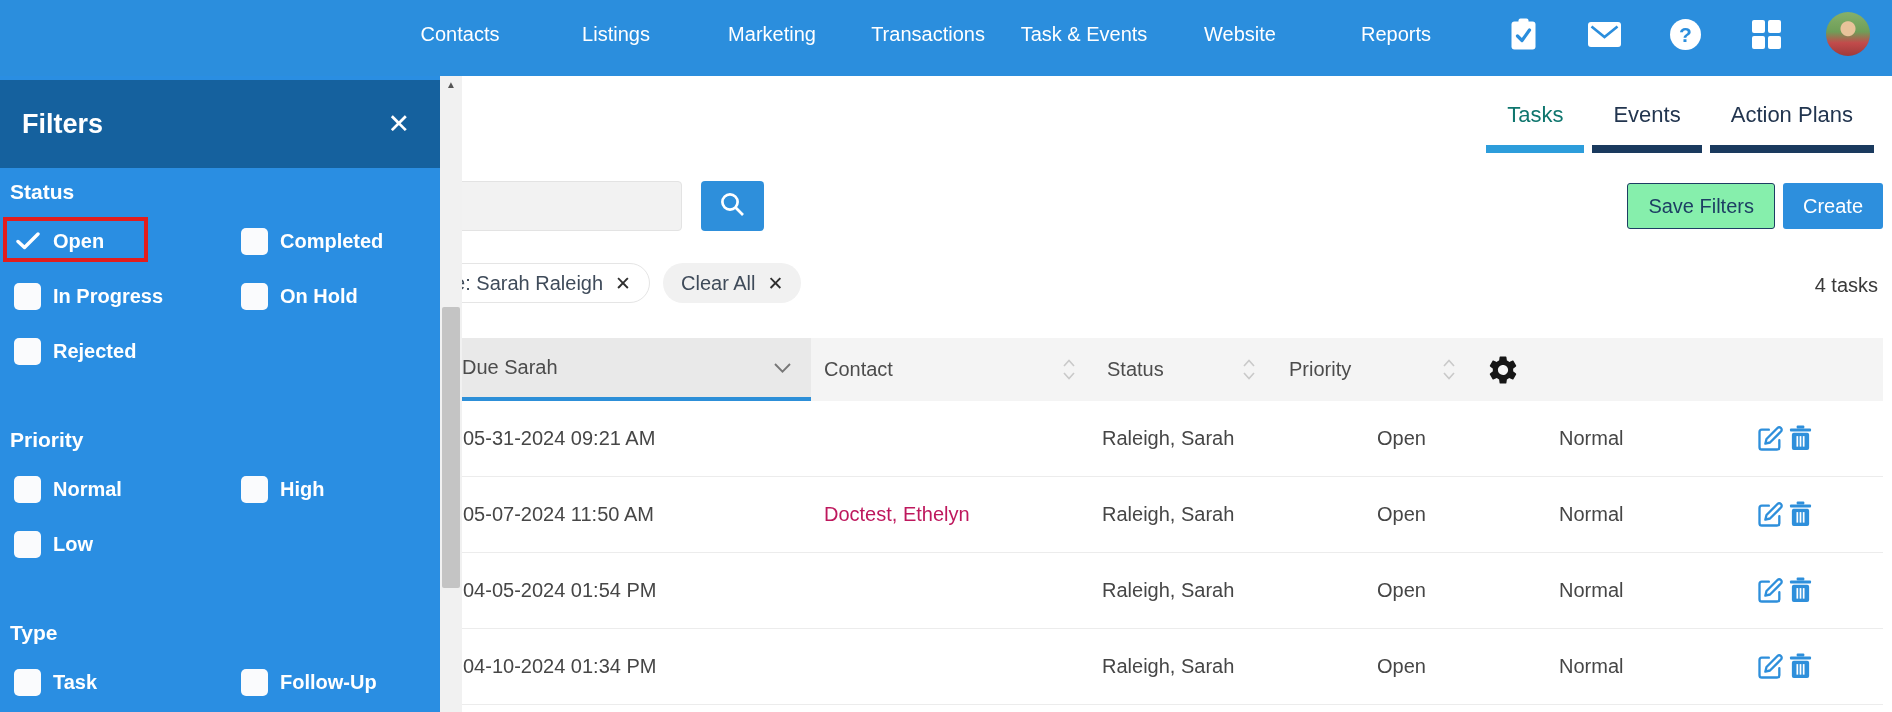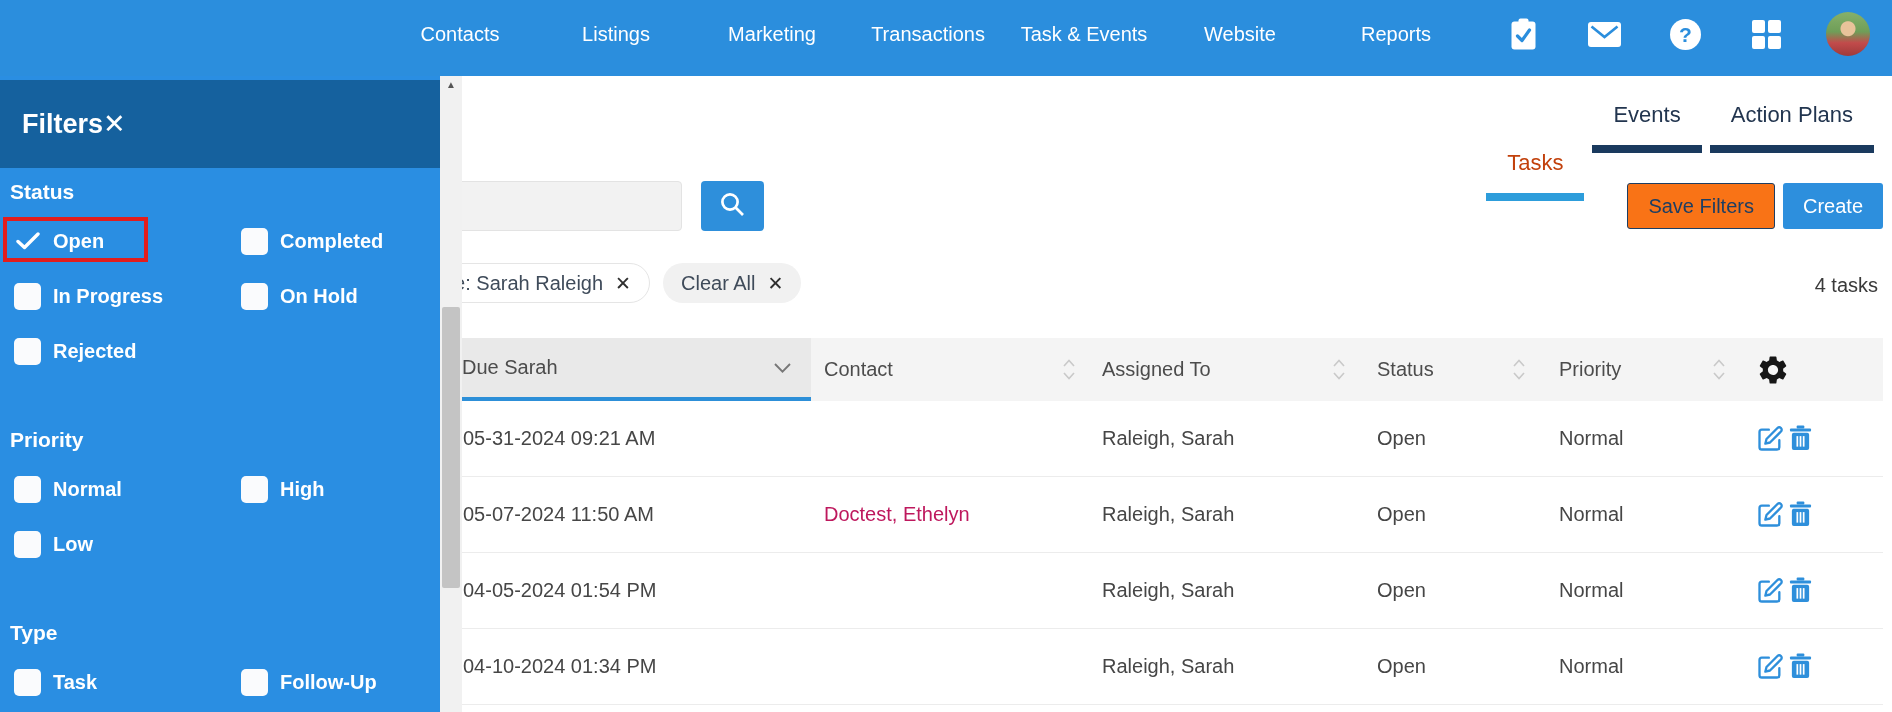--- a/index.html
+++ b/index.html
@@ -20,26 +20,26 @@
   
   .content{position:absolute;top:76px;left:0;width:1892px;height:636px;background:#fff;}
   .search-input{position:absolute;left:350px;top:105px;width:332px;height:50px;background:#f2f2f2;
                 border:1px solid #e3e3e3;border-radius:4px;box-sizing:border-box;font-size:20px;padding:0 12px;}
   .search-btn{position:absolute;left:701px;top:105px;width:63px;height:50px;background:#2e8fdb;border:none;
               border-radius:4px;display:flex;align-items:center;justify-content:center;cursor:pointer;}
   .tabs{position:absolute;top:28px;right:18px;display:flex;gap:8px;}
   .tab{display:flex;flex-direction:column;align-items:center;cursor:pointer;}
   .tab-label{font-size:22px;line-height:22px;color:#22354f;padding:0 21px;white-space:nowrap;}
   .tab-underline{margin-top:19px;height:8px;width:100%;background:#1a3a5e;}
-  .tab.active .tab-label{color:#c2410c;margin-top:48px;}
+  .tab.active .tab-label{color:#0f766e;}
   .tab.active .tab-underline{background:#2d9ddb;}
   .action-buttons{position:absolute;top:107px;right:9px;display:flex;gap:8px;}
   .btn{height:46px;font-size:20px;border-radius:3px;padding:0 20px;cursor:pointer;
        font-family:"Liberation Sans",sans-serif;}
-  .btn-save{background:#f97316;border:1px solid #1d3e63;color:#1d3e63;}
+  .btn-save{background:#86efac;border:1px solid #1d3e63;color:#1d3e63;}
   .btn-create{background:#2d8fdd;border:none;color:#fff;}
   .chips{position:absolute;left:360px;top:187px;display:flex;gap:13px;}
   .chip{height:40px;border-radius:20px;display:flex;align-items:center;gap:12px;font-size:20px;
         color:#3f4b5a;box-sizing:border-box;padding:0 18px;cursor:pointer;white-space:nowrap;}
   .chip-outline{width:290px;background:#fff;border:1px solid #e5e5e5;justify-content:flex-end;overflow:hidden;}
   .chip-solid{background:#f1f1f1;}
   .chip-x{font-size:19px;color:#2f2f2f;}
   .task-count{position:absolute;top:198px;right:14px;font-size:20px;color:#3a3a3a;}
 
   
@@ -57,21 +57,21 @@
   .col-status{width:180px;padding:0 14px 0 17px;}
   .col-priority{width:200px;padding:0 14px 0 19px;}
   .col-actions{width:143px;padding-left:16px;display:flex;align-items:center;justify-content:flex-start;gap:5px;}
   .contact-link{color:#be185d;cursor:pointer;text-decoration:none;}
   .row-btn{background:none;border:none;padding:0;cursor:pointer;display:flex;align-items:center;}
 
   
   .sidebar{position:absolute;left:0;top:76px;width:440px;height:636px;background:#2a8ee2;z-index:40;
            padding-top:4px;box-sizing:border-box;}
   .sidebar-header{height:88px;background:#15619e;display:flex;align-items:center;
-                  padding:0 38px 0 22px;}
+                  justify-content:space-between;padding:0 30px 0 22px;}
   .sidebar-title{font-size:27px;font-weight:600;color:#fff;}
   .close-btn{color:#fff;font-size:27px;cursor:pointer;line-height:27px;}
   .section-heading{margin:55px 0 0 10px;font-size:21px;font-weight:700;color:#fff;}
   .section-heading.first{margin-top:12px;}
   .opt-grid{margin:15px 0 0 14px;display:grid;grid-template-columns:227px auto;row-gap:11px;}
   .opt{display:flex;align-items:center;gap:12px;height:44px;cursor:pointer;position:relative;}
   .cb{width:27px;height:27px;background:#fafbfd;border-radius:5px;flex:0 0 27px;}
   .checkmark{width:27px;display:flex;justify-content:center;flex:0 0 27px;}
   .opt-label{font-size:20px;font-weight:600;color:#fff;white-space:nowrap;}
   .annotated::after{content:"";position:absolute;left:-11px;top:-2px;width:145px;height:45px;
@@ -187,29 +187,20 @@
           </div>
           <div class="th col-contact">
             <span class="th-label">Contact</span>
             <span style="display: flex;">
               <svg width="14" height="23" viewBox="0 0 14 23" fill="none" stroke="#c9c9c9" stroke-width="1.6">
                 <path d="M2 8 L7 2.5 L12 8"></path>
                 <path d="M2 15 L7 20.5 L12 15"></path>
               </svg>
             </span>
           </div>
-          <div class="th col-assigned">
-            <span class="th-label">Assigned To</span>
-            <span style="display: flex;">
-              <svg width="14" height="23" viewBox="0 0 14 23" fill="none" stroke="#c9c9c9" stroke-width="1.6">
-                <path d="M2 8 L7 2.5 L12 8"></path>
-                <path d="M2 15 L7 20.5 L12 15"></path>
-              </svg>
-            </span>
-          </div>
           <div class="th col-status">
             <span class="th-label">Status</span>
             <span style="display: flex;">
               <svg width="14" height="23" viewBox="0 0 14 23" fill="none" stroke="#c9c9c9" stroke-width="1.6">
                 <path d="M2 8 L7 2.5 L12 8"></path>
                 <path d="M2 15 L7 20.5 L12 15"></path>
               </svg>
             </span>
           </div>
           <div class="th col-priority">

